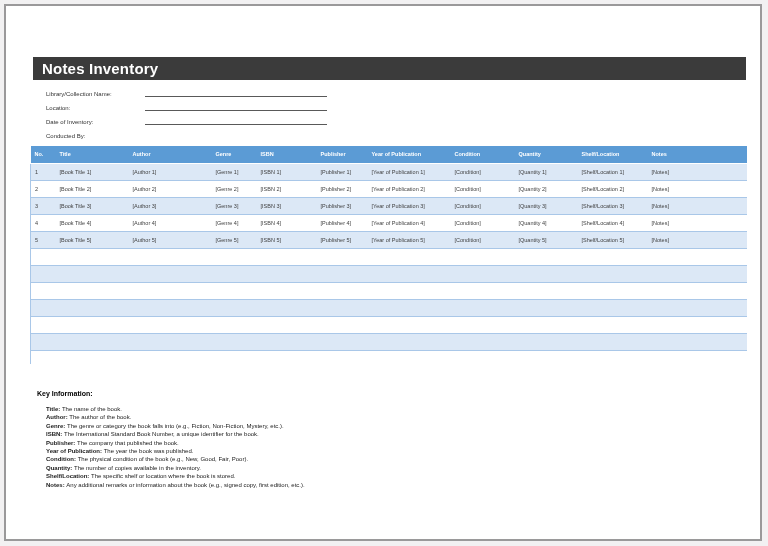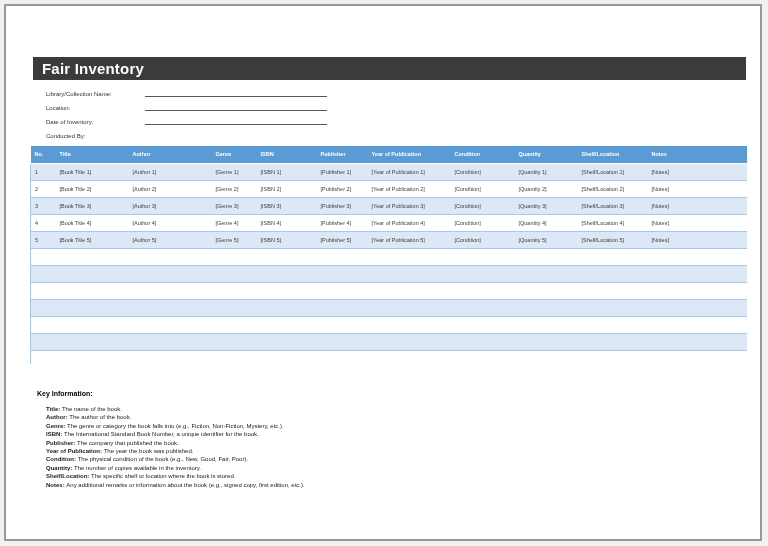--- a/index.html
+++ b/index.html
@@ -35,21 +35,21 @@
   .keyinfo-items { padding-left:9px; }
   .keyinfo-item { font-size:6px; color:#222222; line-height:8.4px; }
   .keyinfo-item .term { font-weight:bold; }
 </style>
 </head>
 <body>
 
 <div class="page">
 
   <div class="title-bar">
-    <span>Fair Inventory</span>
+    <span>Notes Inventory</span>
   </div>
 
   <div class="form">
       <div class="form-row">
         <span class="form-label">Library/Collection Name:</span>
         <div class="form-line"></div>
       </div>
       <div class="form-row">
         <span class="form-label">Location:</span>
         <div class="form-line"></div>

